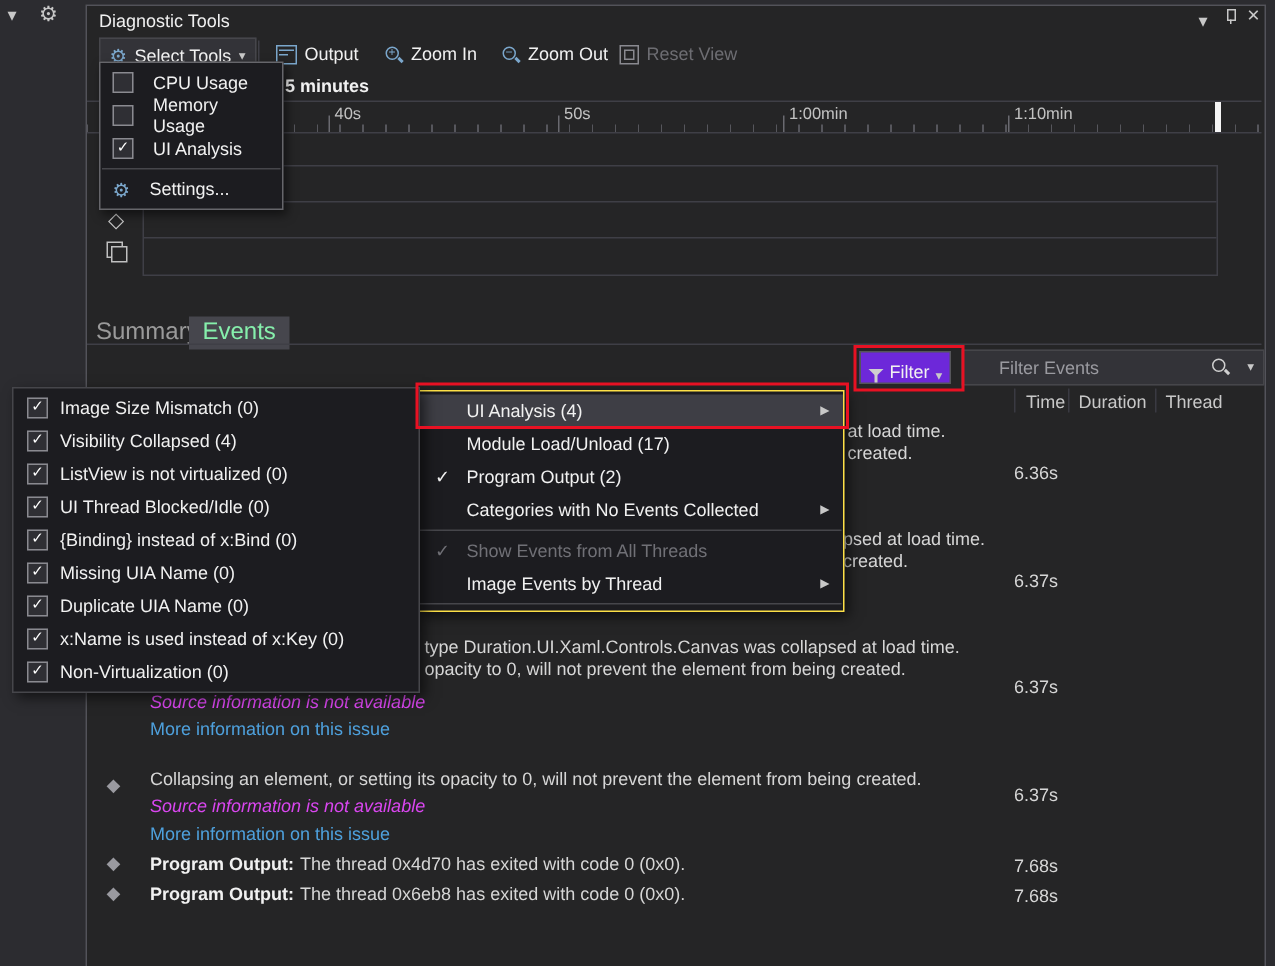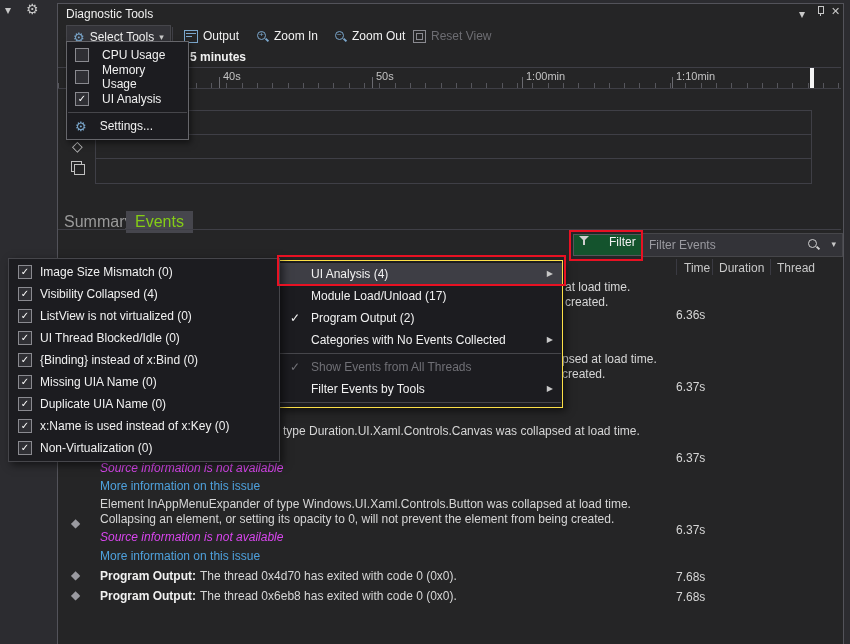--- a/index.html
+++ b/index.html
@@ -39,29 +39,29 @@
   .minor{position:absolute;left:0;right:0;bottom:0;height:5px;
          background:repeating-linear-gradient(90deg,#56565c 0 1px,transparent 1px 15.3px);}
   .tick{position:absolute;bottom:0;width:1px;height:11px;background:#6a6a70;}
   .tick-label{position:absolute;top:2px;font-size:11px;color:#c2c2c2;}
   .marker{position:absolute;left:810px;top:68px;width:4px;height:20px;background:#f5f5f5;z-index:2;}
   .grid{position:absolute;left:95px;top:110px;width:715px;height:72px;border:1px solid #3f3f46;}
   .layers{position:absolute;width:9px;height:9px;border:1px solid #c0c0c0;}
   .layers::after{content:"";position:absolute;left:2px;top:2px;width:9px;height:9px;border:1px solid #c0c0c0;background:#252526;}
   
   .tab{position:absolute;font-size:16px;}
-  .tab.active{background:#46464d;color:#84cc16;padding:2px 9px;}
-  .fbtn{position:absolute;left:573px;top:234px;height:20px;display:flex;align-items:flex-start;gap:20px;
-        padding:0 5px;background:#14532d;border:1px solid #55555a;font-size:12px;color:#f1f1f1;}
+  .tab.active{background:#46464d;color:#86efac;padding:2px 9px;}
+  .fbtn{position:absolute;left:573px;top:234px;height:20px;display:flex;align-items:flex-end;gap:4px;
+        padding:0 5px;background:#6d28d9;border:1px solid #55555a;font-size:12px;color:#f1f1f1;}
   .funnel{position:relative;width:10px;height:10px;display:inline-block;flex:0 0 auto;}
   .funnel::before{content:"";position:absolute;left:0;top:1px;border-left:5px solid transparent;border-right:5px solid transparent;border-top:5px solid #cfcfcf;}
   .funnel::after{content:"";position:absolute;left:4px;top:5px;width:2px;height:5px;background:#cfcfcf;}
   .search{position:absolute;left:641px;top:233px;width:200px;height:22px;background:#333338;border:1px solid #46464a;}
   .sinput{position:absolute;inset:0;background:transparent;border:0;outline:0;color:#cfcfcf;
-          font:12px "Liberation Sans",sans-serif;padding:0 38px 0 7px;}
+          font:12px "Liberation Sans",sans-serif;padding:0 38px 0 24px;}
   .sinput::placeholder{color:#9a9aa0;}
   .smag{position:absolute;right:22px;top:4px;width:13px;height:13px;}
   .smag::before{content:"";position:absolute;left:1px;top:1px;width:7px;height:7px;border:1.5px solid #d0d0d0;border-radius:50%;}
   .smag::after{content:"";position:absolute;left:9px;top:9px;width:4px;height:2px;background:#d0d0d0;transform:rotate(45deg);}
   .scaret{position:absolute;right:6px;top:6px;}
   .colsep{position:absolute;width:1px;background:#3a3a42;}
   .colhdr{position:absolute;top:261px;font-size:12px;color:#c8c8c8;}
   
   .ev{position:absolute;font-size:12px;color:#d6d6d6;white-space:nowrap;z-index:1;}
   .ev-src{font-style:italic;color:#d946ef;}
@@ -192,26 +192,26 @@
 
   <span class="ev" style="left:565px;top:280px;">at load time.</span>
   <span class="ev" style="left:565px;top:295px;">created.</span>
   <span class="ev" style="left:676px;top:308px;">6.36s</span>
 
   <span class="ev" style="left:562px;top:352px;">psed at load time.</span>
   <span class="ev" style="left:562px;top:367px;">created.</span>
   <span class="ev" style="left:676px;top:380px;">6.37s</span>
 
   <span class="ev" style="left:283px;top:424px;">type Duration.UI.Xaml.Controls.Canvas was collapsed at load time.</span>
+  <span class="ev" style="left:283px;top:439px;">opacity to 0, will not prevent the element from being created.</span>
   <span class="ev" style="left:676px;top:451px;">6.37s</span>
   <span class="ev ev-src" style="left:100px;top:461px;">Source information is not available</span>
   <span class="ev ev-link" style="left:100px;top:479px;">More information on this issue</span>
 
   <span class="ev ev-marker" style="left:71px;top:516px;">◆</span>
-  <span class="ev" style="left:100px;top:497px;">Element InAppMenuExpander of type Windows.UI.Xaml.Controls.Button was collapsed at load time.</span>
   <span class="ev" style="left:100px;top:512px;">Collapsing an element, or setting its opacity to 0, will not prevent the element from being created.</span>
   <span class="ev" style="left:676px;top:523px;">6.37s</span>
   <span class="ev ev-src" style="left:100px;top:530px;">Source information is not available</span>
   <span class="ev ev-link" style="left:100px;top:549px;">More information on this issue</span>
 
   <span class="ev ev-marker" style="left:71px;top:568px;">◆</span>
   <span class="ev" style="left:100px;top:569px;"><b>Program Output:</b><span class="aftertxt">The thread 0x4d70 has exited with code 0 (0x0).</span></span>
   <span class="ev" style="left:676px;top:570px;">7.68s</span>
 
   <span class="ev ev-marker" style="left:71px;top:588px;">◆</span>
@@ -233,21 +233,21 @@
     <div class="fmi">
       <span>Categories with No Events Collected</span>
       <span class="arr">▶</span>
     </div>
     <div class="msep"></div>
     <div class="fmi dis">
       <span class="chk">✓</span>
       <span>Show Events from All Threads</span>
     </div>
     <div class="fmi">
-      <span>Filter Events by Tools</span>
+      <span>Image Events by Thread</span>
       <span class="arr">▶</span>
     </div>
     <div class="msep"></div>
   </div>
 
   <div class="smenu">
     <div class="smi">
       <span class="cb">✓</span>
       <span>Image Size Mismatch (0)</span>
     </div>

